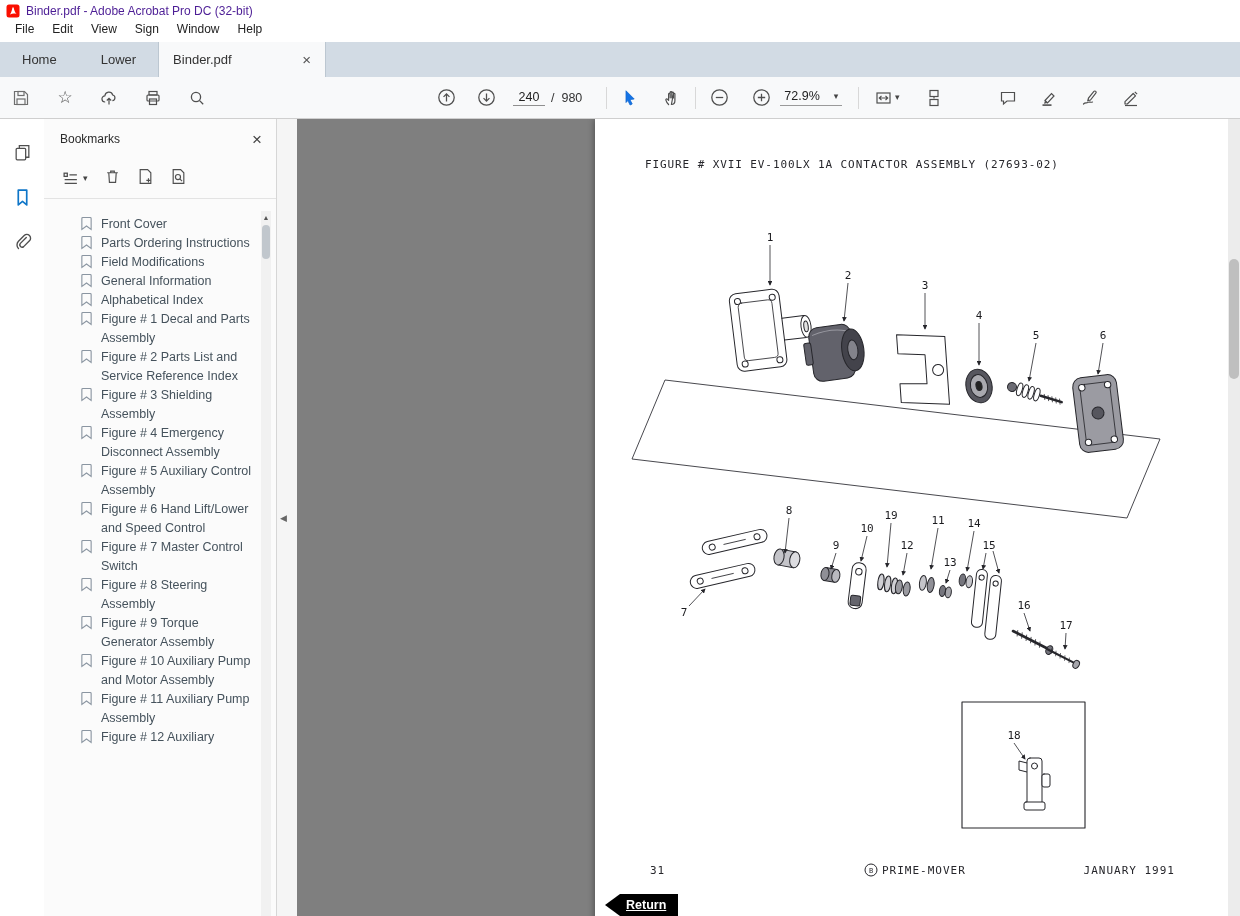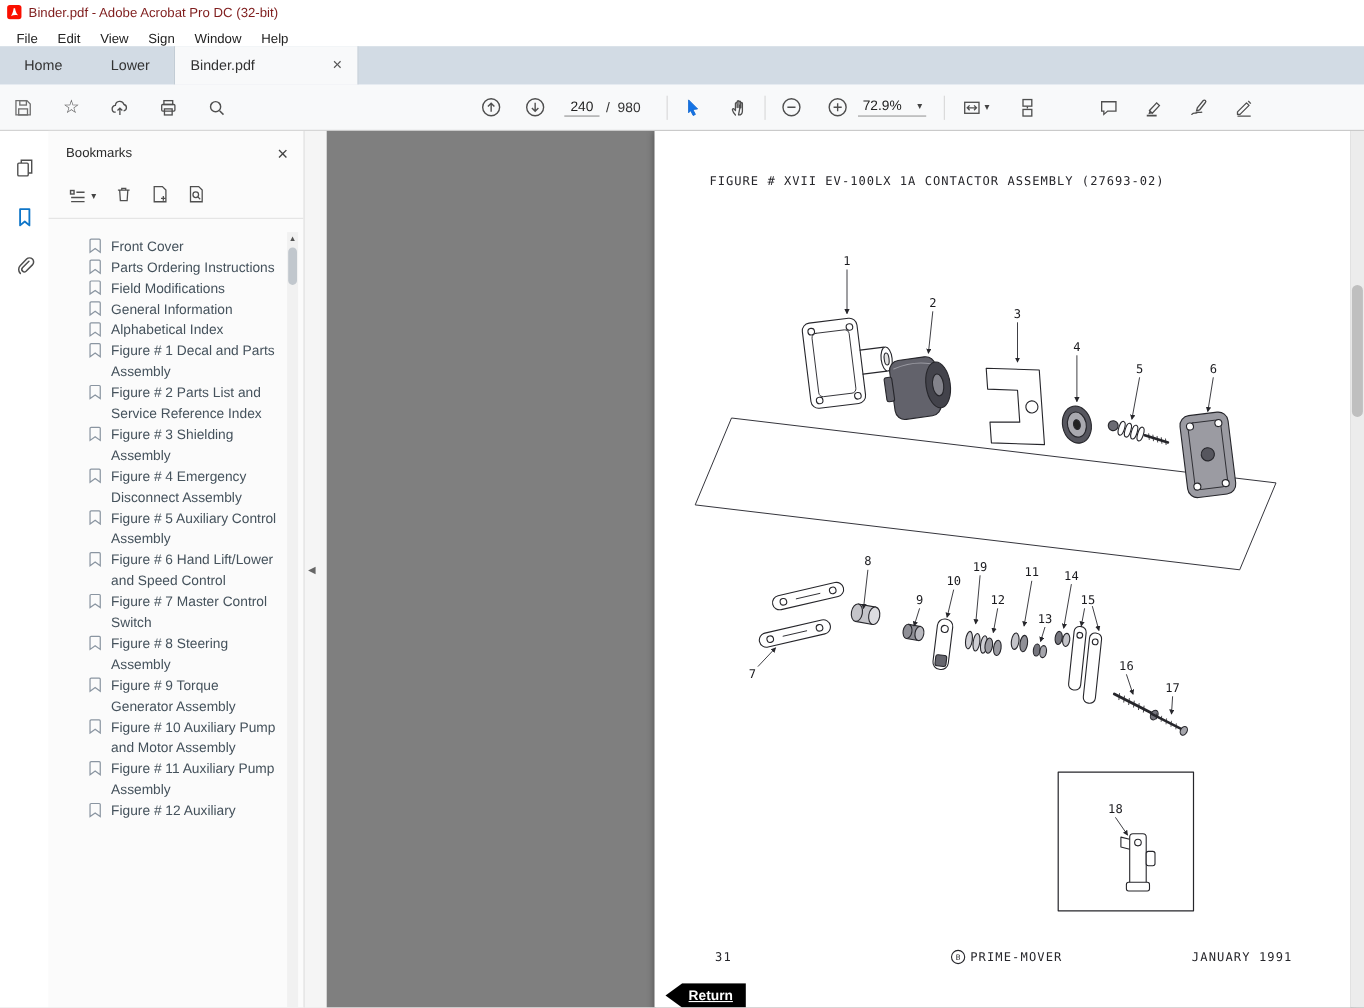--- a/index.html
+++ b/index.html
@@ -1,24 +1,24 @@
 <!DOCTYPE html>
 <html><head>
 <meta charset="utf-8">
 <style>
   * { margin:0; padding:0; box-sizing:border-box; }
   html,body { width:1240px; height:916px; overflow:hidden; font-family:"Liberation Sans", sans-serif; background:#fff; }
   .app { width:1240px; height:916px; display:flex; flex-direction:column; }
 
   
   .titlebar { height:22px; background:#fff; display:flex; align-items:center; padding-left:6px; gap:6px; }
-  .titlebar .title { font-size:12px; color:#7f1d1d; }
+  .titlebar .title { font-size:12px; color:#4c1d95; }
 
   
-  .menubar { height:20px; background:#fff; display:flex; align-items:flex-end; padding-left:6px; }
+  .menubar { height:20px; background:#fff; display:flex; align-items:flex-start; padding-left:6px; }
   .menu-item { font-size:12px; color:#222; padding:0 9px; cursor:default; }
 
   
   .tabbar { height:35px; background:#d2dbe4; display:flex; align-items:stretch; }
   .tab { display:flex; align-items:center; padding:0 22px; font-size:13px; color:#333; }
   .doc-tab { display:flex; align-items:center; gap:40px; padding:0 14px; font-size:13px; color:#333;
              background:#f8f9fa; border-left:1px solid #bcc7d1; border-right:1px solid #bcc7d1; min-width:168px; }
   .tab-close { font-size:15px; color:#555; margin-left:auto; line-height:1; }
 
   

